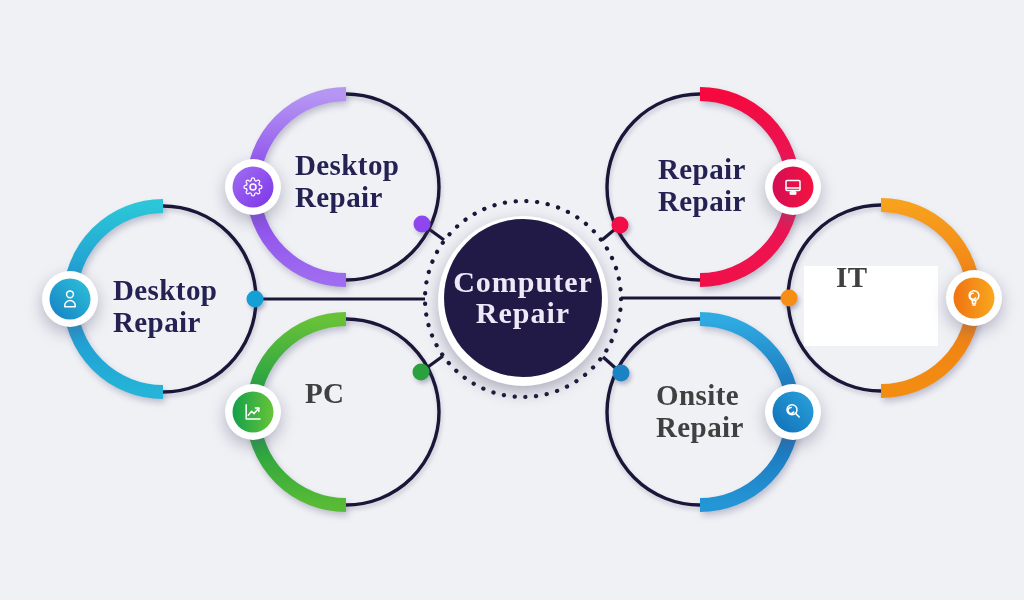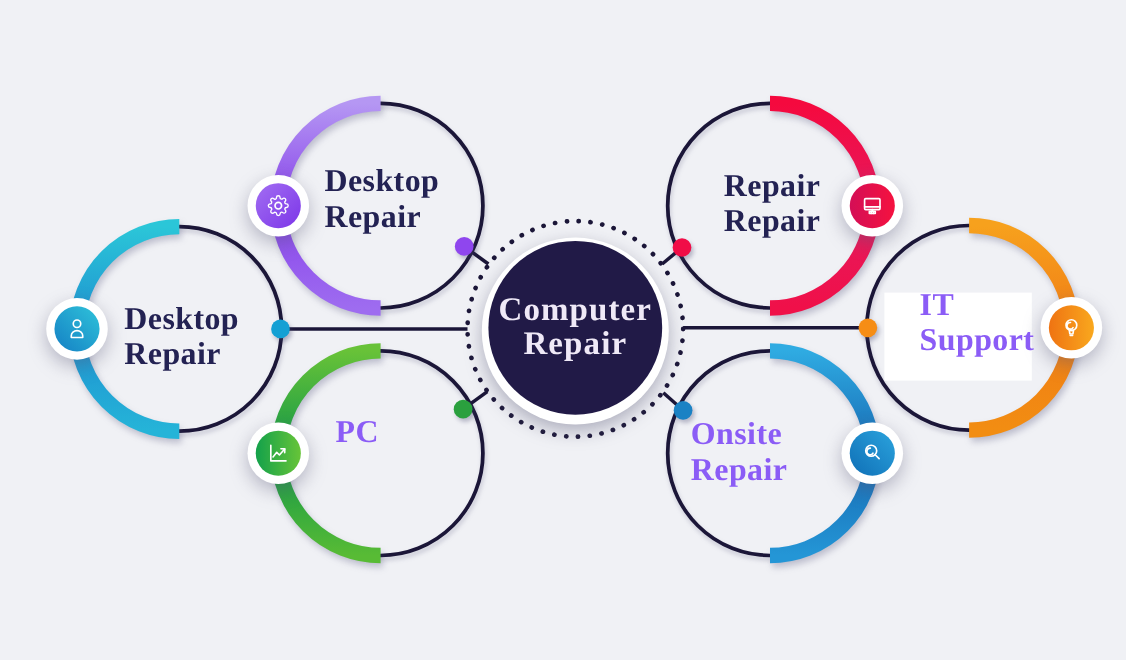--- a/index.html
+++ b/index.html
@@ -10,21 +10,21 @@
   .arc{fill:none;stroke-width:14px;filter:drop-shadow(2px 4px 3px rgba(70,70,110,.28));}
   .link{stroke-width:3.2px;}
   .dot{filter:drop-shadow(2px 3px 2px rgba(70,70,110,.35));}
   .dotring{fill:none;stroke-width:4.2px;stroke-dasharray:.2 10.6;stroke-linecap:round;}
   .centerwhite{filter:drop-shadow(0 6px 8px rgba(90,90,120,.45));}
   .badge{position:absolute;overflow:visible;filter:drop-shadow(0 6px 8px rgba(90,90,120,.4));}
   .icon path,.icon circle,.icon rect,.icon line{fill:none;stroke:#fff;stroke-width:1.5px;
      stroke-linecap:round;stroke-linejoin:round;}
   .label{position:absolute;font-weight:700;font-size:29px;line-height:32px;letter-spacing:.4px;white-space:nowrap;}
   .navy{color:#232253;}
-  .black{color:#8b5cf6;}
+  .black{color:#404040;}
   .center-label{position:absolute;left:423px;top:266px;width:200px;text-align:center;
      font-weight:700;font-size:30px;line-height:31px;color:#efe9f7;letter-spacing:1px;}
   .whitebox{position:absolute;left:804px;top:266px;width:134px;height:80px;background:#ffffff;}
 </style>
 </head>
 <body>
 
 <div class="canvas">
 
   <svg class="layer" width="1024" height="600" viewBox="0 0 1024 600">
@@ -208,28 +208,27 @@
     <div>Repair</div>
   </div>
 
   <div class="label navy" style="left:113px;top:274px">
     <div>Desktop</div>
     <div>Repair</div>
   </div>
 
   <div class="label black" style="left:836px;top:261px">
     <div>IT</div>
-    <div>Support</div>
   </div>
 
   <div class="label black" style="left:305px;top:377px">
     <div>PC</div>
   </div>
 
-  <div class="label black" style="left:628px;top:379px">
+  <div class="label black" style="left:656px;top:379px">
     <div>Onsite</div>
     <div>Repair</div>
   </div>
 
   <div class="center-label">
     <div>Computer</div>
     <div>Repair</div>
   </div>
 
 </div>

